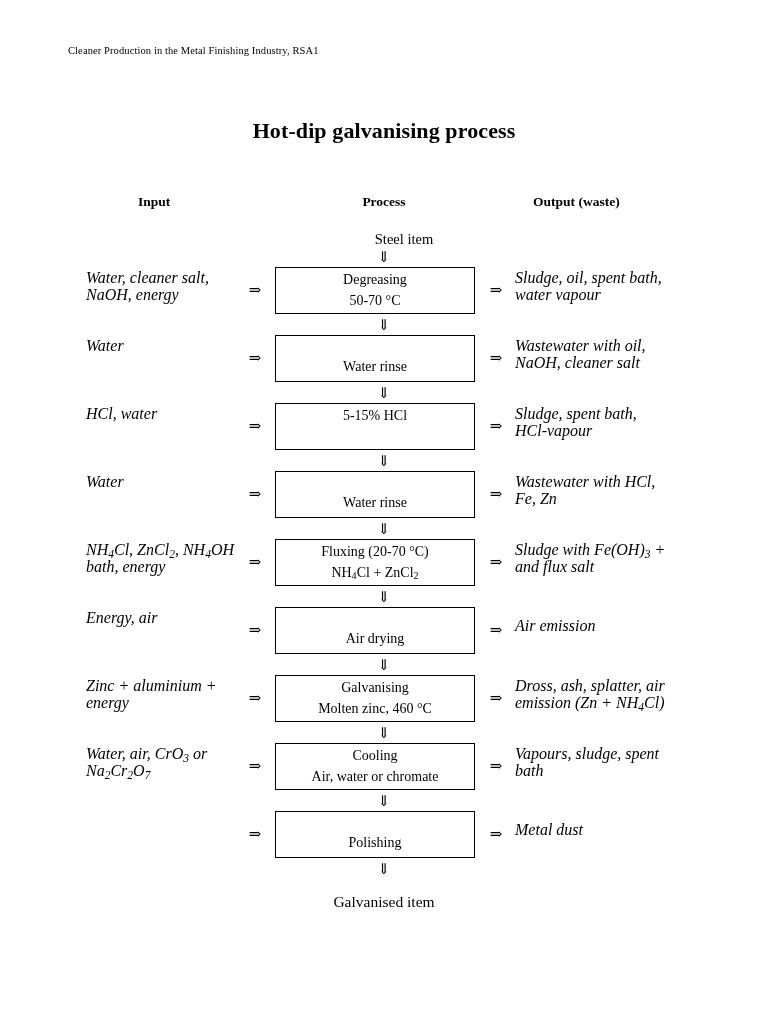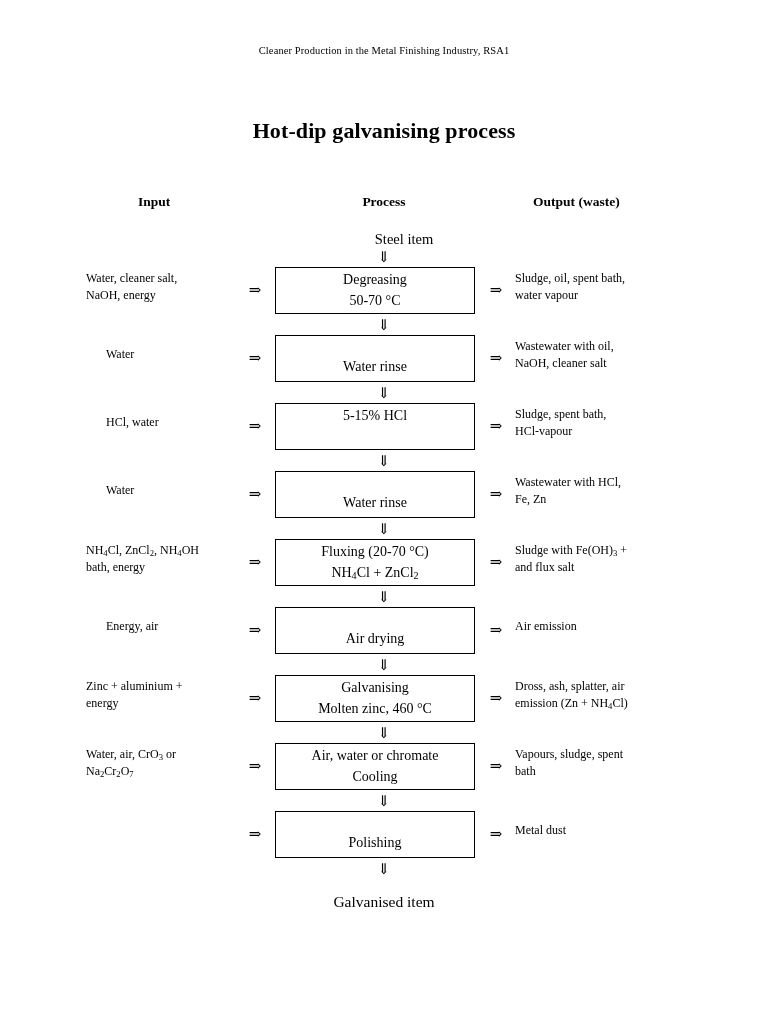--- a/index.html
+++ b/index.html
@@ -21,21 +21,21 @@
     inset: 0;
   }
 
   
   .runhead {
     position: absolute;
     top: 45px;
     left: 68px;
     right: 68px;
     display: flex;
-    justify-content: center;
+    justify-content: flex-start;
     align-items: baseline;
     font-size: 10.5px;
     letter-spacing: .1px;
   }
   .runfoot {
     position: absolute;
     top: 950px;
     left: 68px;
     right: 68px;
     display: flex;
@@ -133,36 +133,37 @@
     left: 481px;
     top: 14px;
     width: 30px;
     text-align: center;
     font-size: 15px;
     line-height: 18px;
   }
 
   .side-text {
     position: absolute;
-    font-size: 12px;
+    font-size: 16px;
     line-height: 16.5px;
+    font-style: italic;
   }
   .side-in {
     left: 86px;
     top: 3px;
     width: 150px;
   }
   .side-out {
     left: 515px;
     top: 3px;
     width: 180px;
   }
 
   
-  .side-in.lower  { top: 11px; margin-left: 20px; }
+  .side-in.lower  { top: 3px; }
   .side-out.lower { top: 11px; }
 
   sub {
     font-size: 72%;
     vertical-align: -0.22em;
     line-height: 0;
   }
 
   .final-label {
     width: 768px;
@@ -303,22 +304,22 @@
         </div>
       </div>
       <div class="vgap"><span class="arrow-down">⇓</span></div>
       <div class="row">
         <div class="side-text side-in">
           <div>Water, air, CrO<sub>3</sub> or</div>
           <div>Na<sub>2</sub>Cr<sub>2</sub>O<sub>7</sub></div>
         </div>
         <div class="arrow-in">⇒</div>
         <div class="box two-line">
+          <div>Cooling</div>
           <div>Air, water or chromate</div>
-          <div>Cooling</div>
         </div>
         <div class="arrow-out">⇒</div>
         <div class="side-text side-out">
           <div>Vapours, sludge, spent</div>
           <div>bath</div>
         </div>
       </div>
       <div class="vgap"><span class="arrow-down">⇓</span></div>
       <div class="row">
         <div class="arrow-in">⇒</div>

